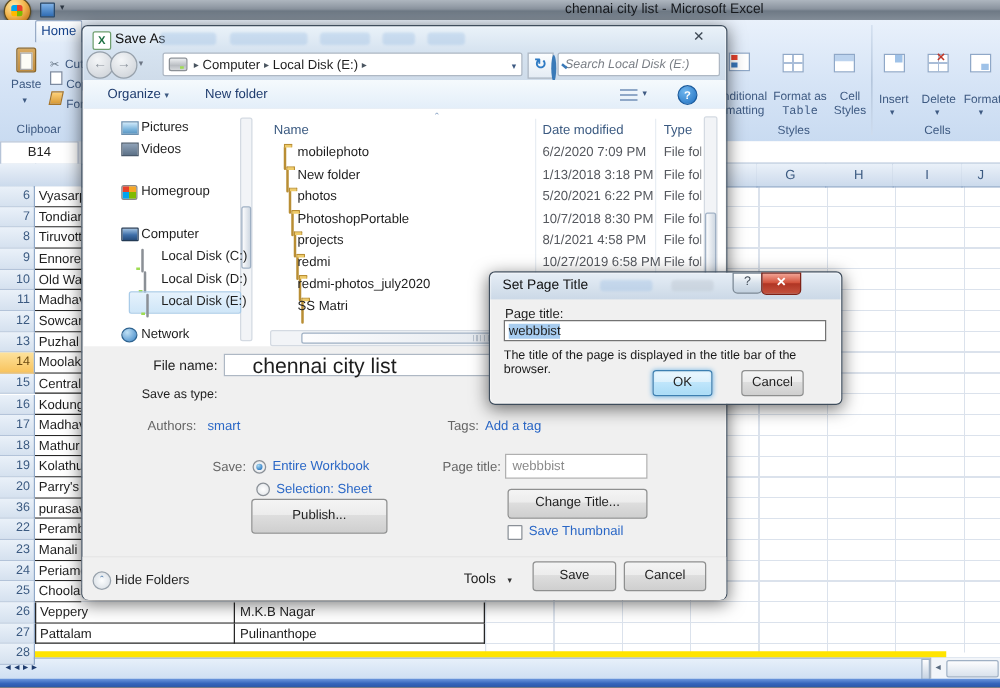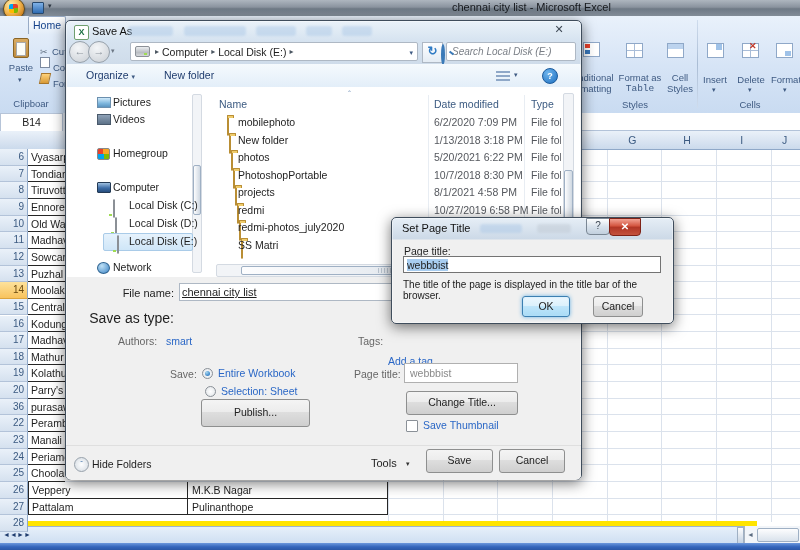--- a/index.html
+++ b/index.html
@@ -265,27 +265,27 @@
     <div class="abs vscroll" style="left:497px;top:72px;width:9px;height:168px;">
       <div class="vthumb" style="position:absolute;left:0;top:76px;width:7px;height:60px;"></div>
     </div>
     <div class="abs vscroll" style="left:150px;top:243px;width:346px;height:11px;">
       <div class="vthumb" style="position:absolute;left:24px;top:1px;width:288px;height:7px;">
         <div class="grip" style="position:absolute;left:136px;top:1px;width:14px;height:5px;"></div>
       </div>
     </div>
     
     <div class="abs glabel" style="left:0;top:266px;width:108px;text-align:right;font-size:11px;color:#1e1e1e;">File name:</div>
-    <div class="abs field" style="left:113px;top:262px;width:366px;height:18px;font-size:11px;line-height:17px;padding-left:2px;text-decoration:underline;">chennai city list</div>
-    <div class="abs glabel" style="left:0;top:289px;width:108px;text-align:right;font-size:14px;color:#1e1e1e;">Save as type:</div>
+    <div class="abs field" style="left:113px;top:262px;width:366px;height:18px;font-size:17px;line-height:17px;padding-left:22px;">chennai city list</div>
+    <div class="abs glabel" style="left:0;top:289px;width:108px;text-align:right;font-size:10px;color:#1e1e1e;">Save as type:</div>
     
     <span class="abs glabel" style="left:52px;top:314px;font-size:10.5px;">Authors:</span>
     <span class="abs link" style="left:100px;top:314px;font-size:10.5px;">smart</span>
     <span class="abs glabel" style="left:292px;top:314px;font-size:10.5px;">Tags:</span>
-    <span class="abs link" style="left:322px;top:314px;font-size:10.5px;margin-top:20px;">Add a tag</span>
+    <span class="abs link" style="left:322px;top:314px;font-size:10.5px;">Add a tag</span>
     
     <span class="abs glabel" style="left:104px;top:347px;font-size:10.5px;">Save:</span>
     <div class="abs radio sel" style="left:136px;top:347px;"></div>
     <span class="abs link" style="left:152px;top:346px;font-size:10.5px;">Entire Workbook</span>
     <div class="abs radio" style="left:139px;top:365px;"></div>
     <span class="abs link" style="left:155px;top:364px;font-size:10.5px;">Selection: Sheet</span>
     <div class="abs btn7" style="left:135px;top:378px;width:107px;height:26px;line-height:24px;">Publish...</div>
     <span class="abs glabel" style="left:288px;top:347px;font-size:10.5px;">Page title:</span>
     <div class="abs field" style="left:338px;top:342px;width:114px;height:20px;border-color:#b0b0b0;font-size:10.5px;line-height:19px;padding-left:5px;color:#8a8a8a;">webbbist</div>
     <div class="abs btn7" style="left:340px;top:370px;width:110px;height:22px;line-height:21px;">Change Title...</div>

